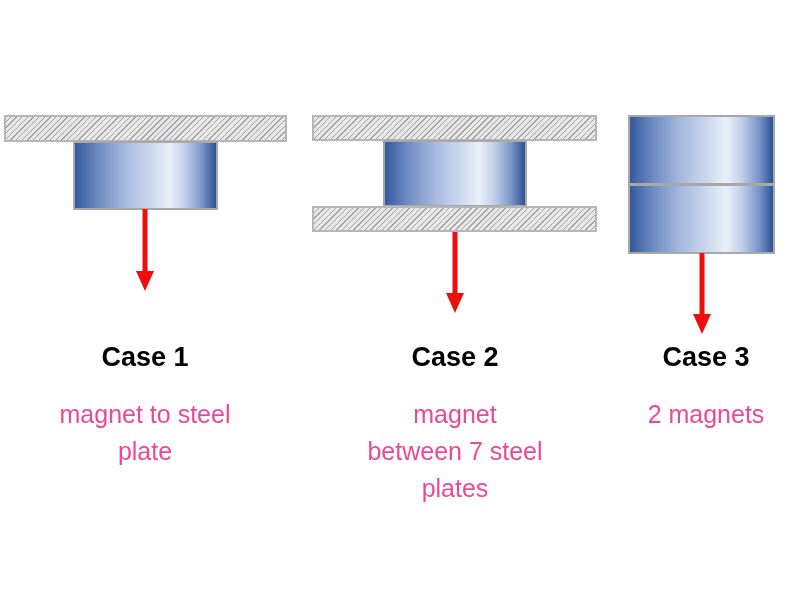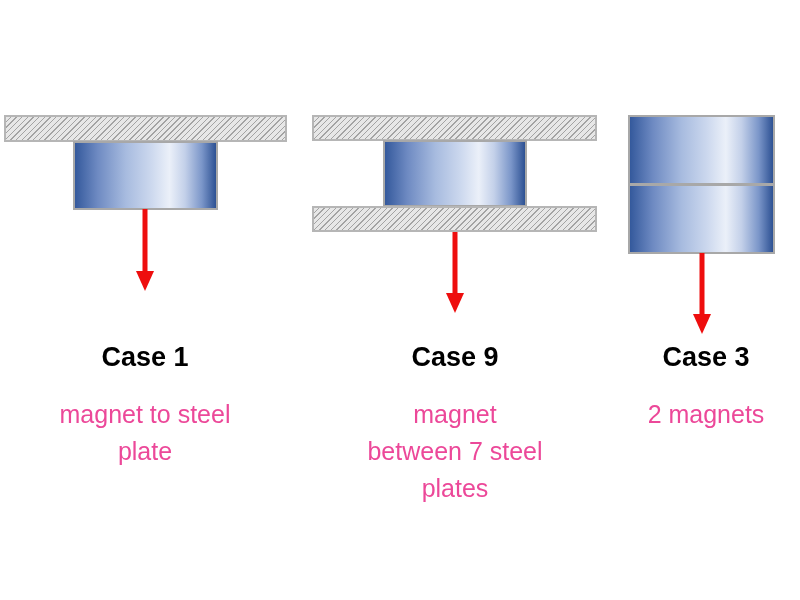--- a/index.html
+++ b/index.html
@@ -80,21 +80,21 @@
   </div>
 
   <div>
     <div class="plate" style="left:312px; top:115px; width:285px; height:26px;"></div>
     <div class="magnet" style="left:383px; top:140px; width:144px; height:67px;"></div>
     <div class="plate" style="left:312px; top:206px; width:285px; height:26px;"></div>
     <div class="arrow" style="left:446px; top:232px; width:18px; height:81px;">
       <div class="shaft" style="height:62px;"></div>
       <div class="head" style="top:61px;"></div>
     </div>
-    <div class="case-title" style="left:355px; top:341px;">Case 9</div>
+    <div class="case-title" style="left:355px; top:341px;">Case 2</div>
     <div class="case-desc" style="left:335px; top:396px; width:240px;">magnet
 between 7 steel
 plates</div>
   </div>
 
   <div>
     <div class="magnet" style="left:628px; top:115px; width:147px; height:70px;"></div>
     <div class="magnet" style="left:628px; top:184px; width:147px; height:70px;"></div>
     <div class="arrow" style="left:693px; top:253px; width:18px; height:81px;">
       <div class="shaft" style="height:62px;"></div>

